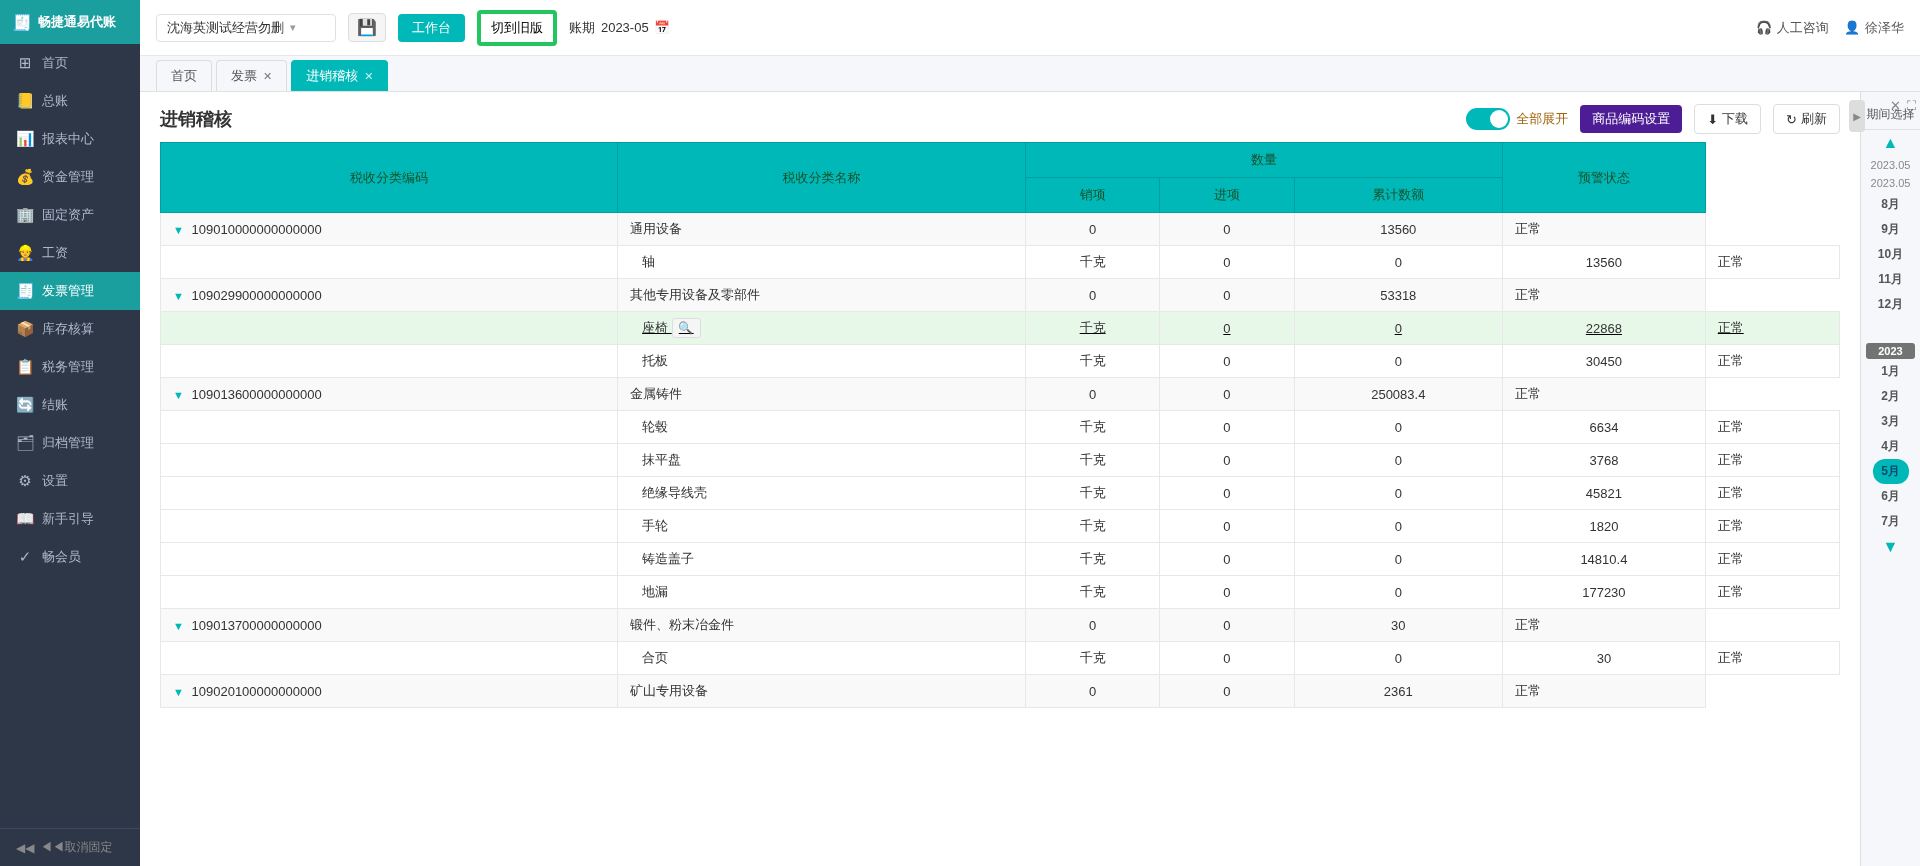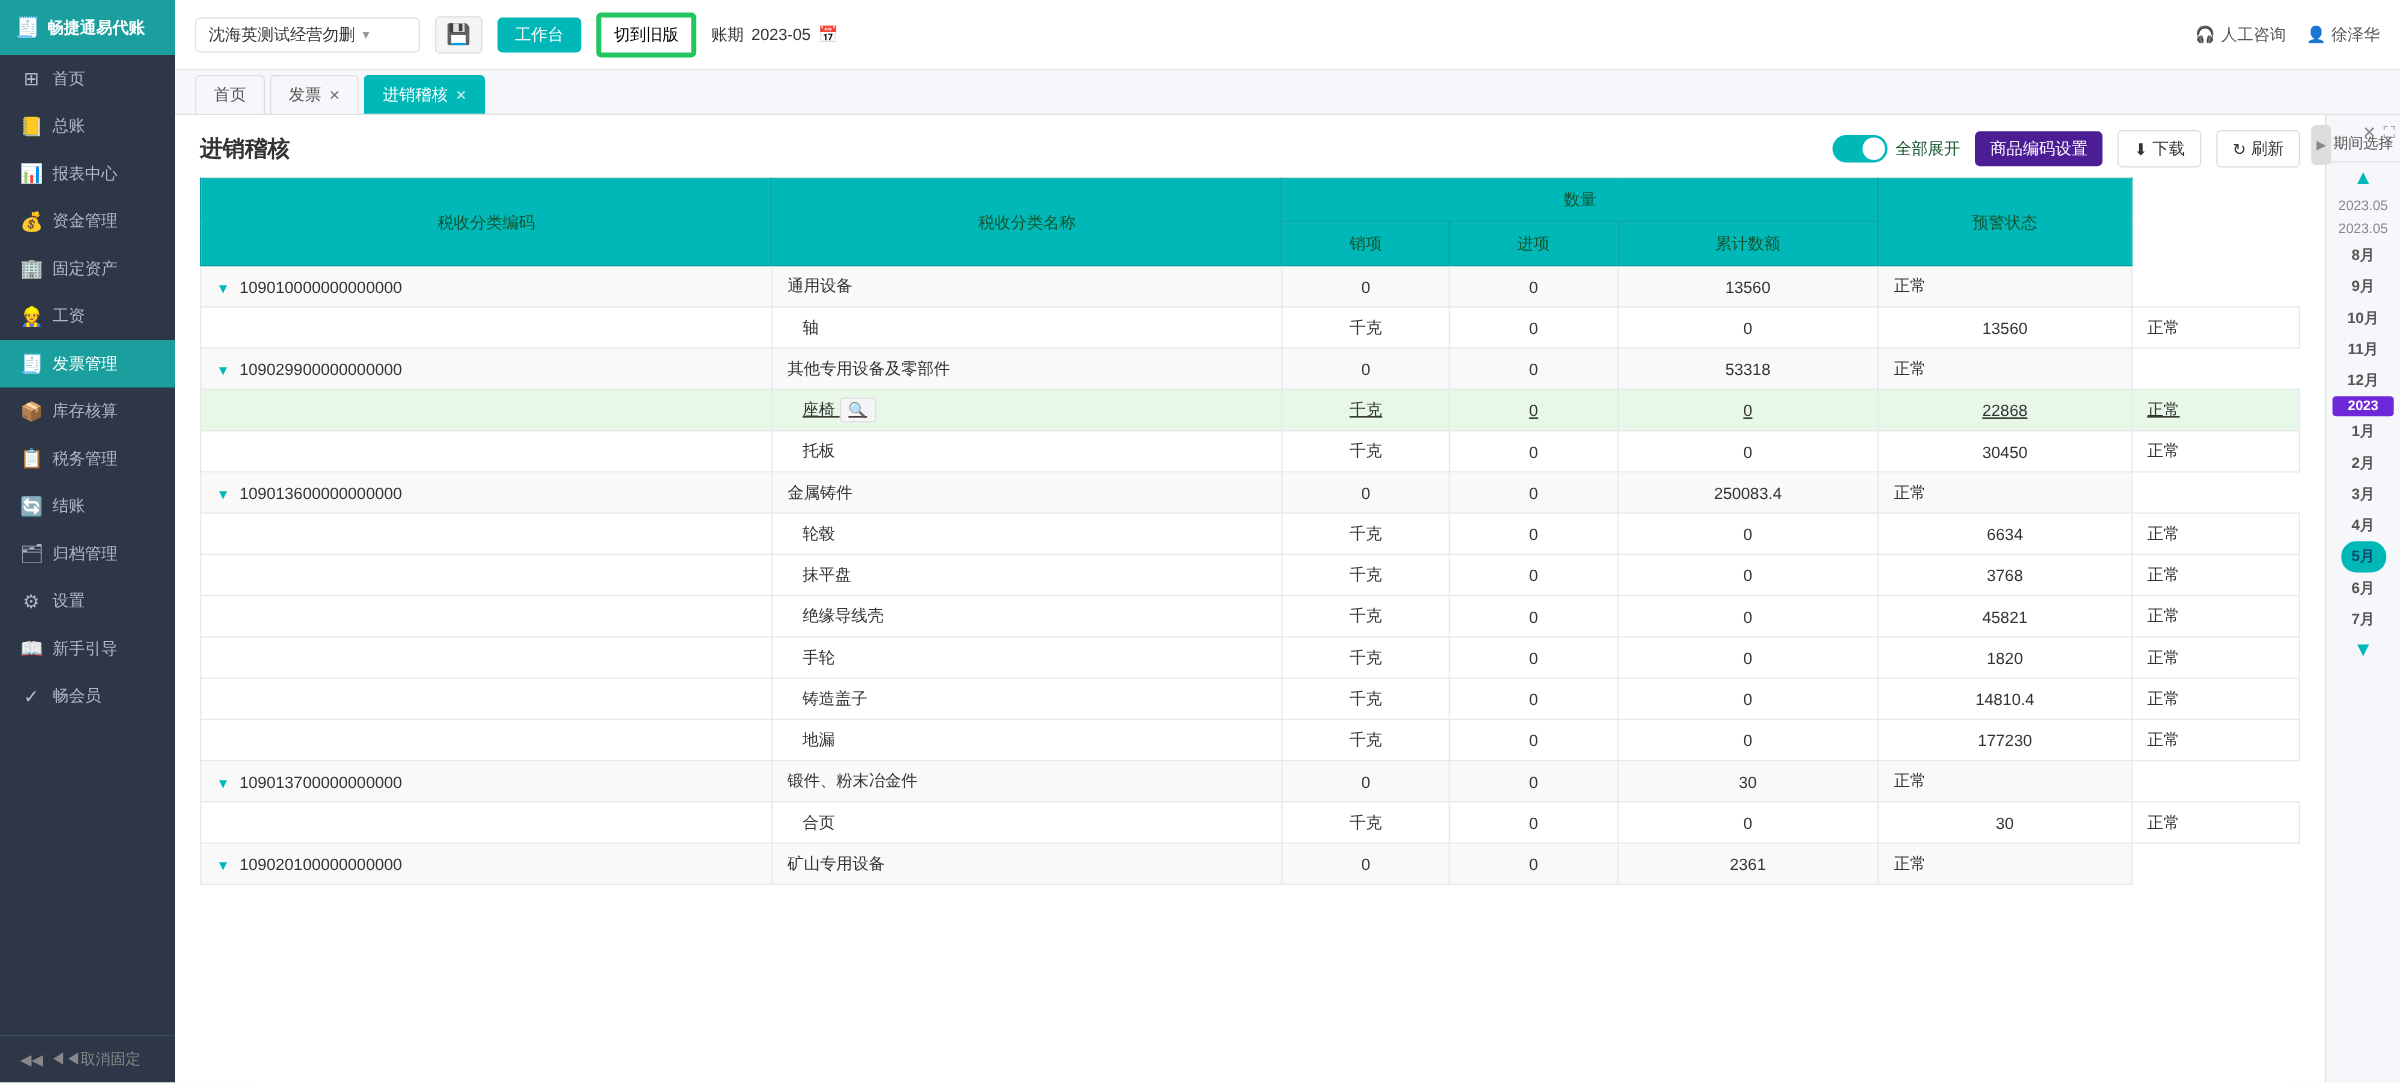--- a/index.html
+++ b/index.html
@@ -183,21 +183,21 @@
     .page-actions {
       display: flex;
       align-items: center;
       gap: 12px;
     }
     .toggle-wrap {
       display: flex;
       align-items: center;
       gap: 6px;
       font-size: 13px;
-      color: #14532d;
+      color: #a16207;
     }
     .toggle {
       width: 44px;
       height: 22px;
       background: #00b8b8;
       border-radius: 11px;
       position: relative;
       cursor: pointer;
     }
     .toggle::after {
@@ -331,26 +331,27 @@
       font-weight: bold;
     }
     .period-month.active {
       background: #00b8b8;
       color: #0c4a6e;
       border-radius: 12px;
       width: 36px;
       margin: 0 auto;
     }
     .period-month.year-label {
-      background: #6d28d9;
+      background: #737373;
       color: white;
       border-radius: 3px;
       font-size: 11px;
       padding: 2px 12px;
       width: auto;
+      margin-top: 26px;
     }
     .nav-arrow {
       color: #00b8b8;
       font-size: 16px;
       cursor: pointer;
       padding: 4px;
     }
     .panel-close-btns {
       position: absolute;
       top: 6px;

